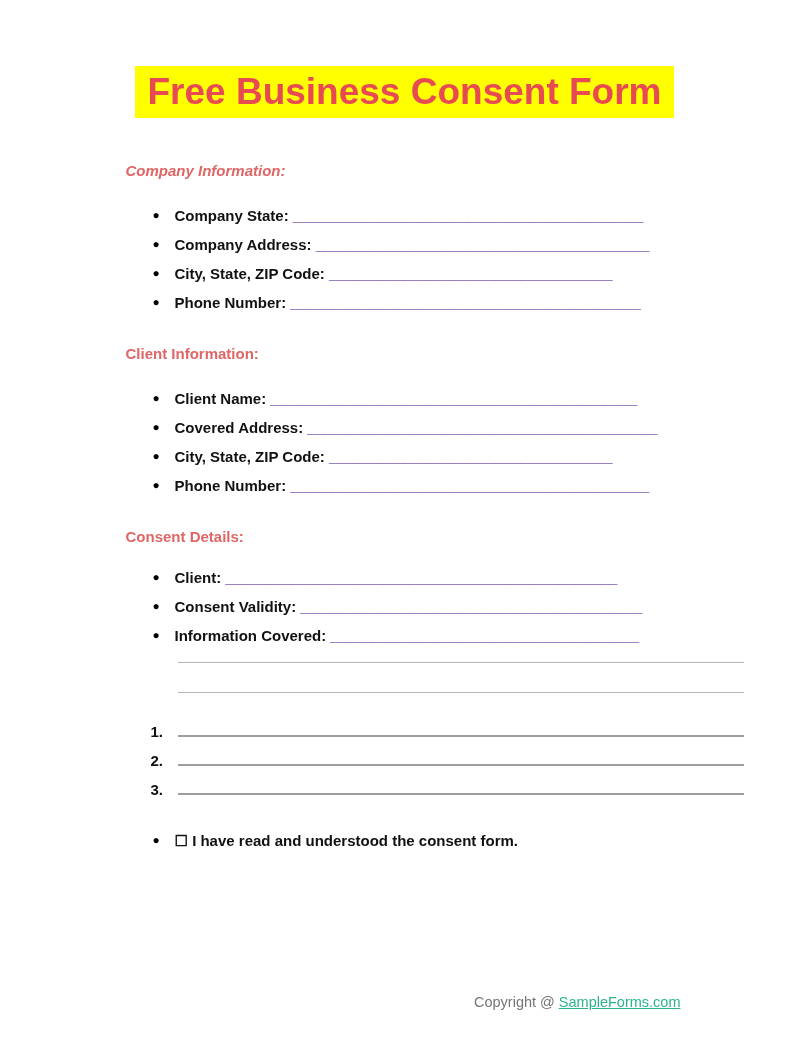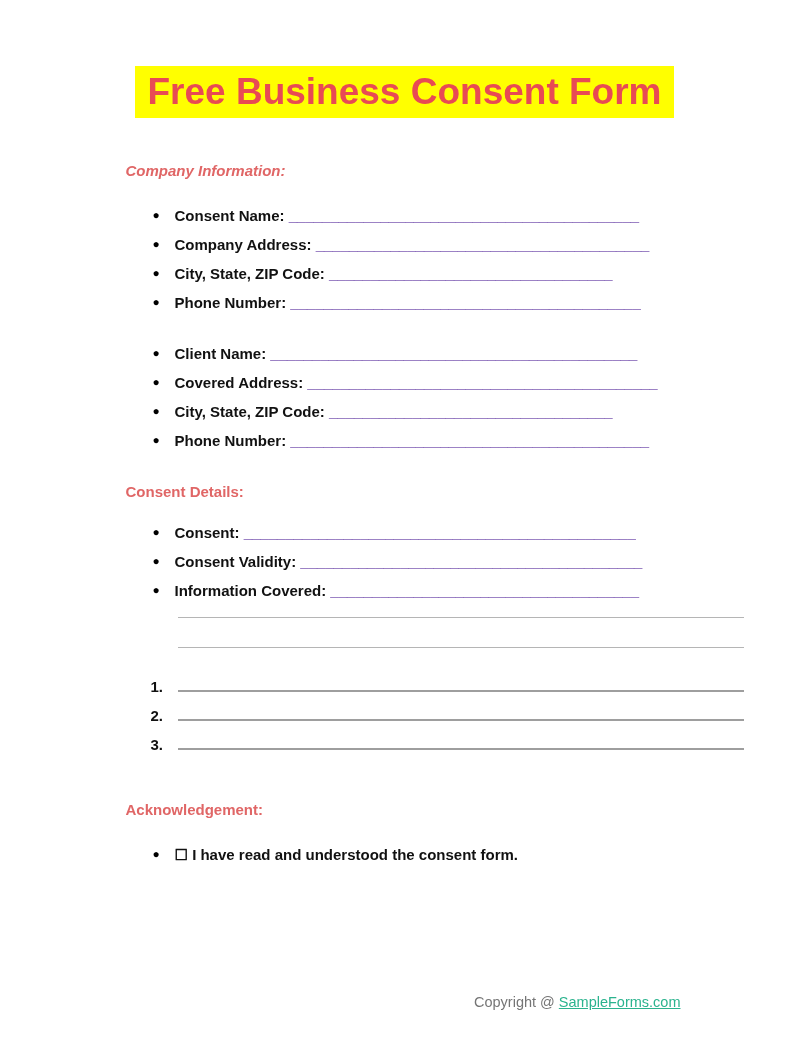--- a/index.html
+++ b/index.html
@@ -95,21 +95,21 @@
 
   <div class="title-wrap">
     <span class="title">Free Business Consent Form</span>
   </div>
 
   <section>
     <h2 class="heading mt-title">Company Information:</h2>
     <ul class="bullets">
       <li>
         <span class="bullet">●</span>
-        <span>Consent Name:</span>
+        <span>Company State:</span>
         <span class="blank">__________________________________________</span>
       </li>
       <li>
         <span class="bullet">●</span>
         <span>Company Address:</span>
         <span class="blank">________________________________________</span>
       </li>
       <li>
         <span class="bullet">●</span>
         <span>City, State, ZIP Code:</span>
@@ -117,20 +117,21 @@
       </li>
       <li>
         <span class="bullet">●</span>
         <span>Phone Number:</span>
         <span class="blank">__________________________________________</span>
       </li>
     </ul>
   </section>
 
   <section>
+    <h2 class="heading mt-sec">Client Information:</h2>
     <ul class="bullets">
       <li>
         <span class="bullet">●</span>
         <span>Client Name:</span>
         <span class="blank">____________________________________________</span>
       </li>
       <li>
         <span class="bullet">●</span>
         <span>Covered Address:</span>
         <span class="blank">__________________________________________</span>
@@ -146,21 +147,21 @@
         <span class="blank">___________________________________________</span>
       </li>
     </ul>
   </section>
 
   <section>
     <h2 class="heading mt-sec">Consent Details:</h2>
     <ul class="bullets tight">
       <li>
         <span class="bullet">●</span>
-        <span>Consent:</span>
+        <span>Client:</span>
         <span class="blank">_______________________________________________</span>
       </li>
       <li>
         <span class="bullet">●</span>
         <span>Consent Validity:</span>
         <span class="blank">_________________________________________</span>
       </li>
       <li>
         <span class="bullet">●</span>
         <span>Information Covered:</span>
@@ -182,21 +183,20 @@
         <span class="rule"></span>
       </li>
       <li>
         <span class="num">3.</span>
         <span class="rule"></span>
       </li>
     </ol>
   </section>
 
   <section>
-    <h2 class="heading mt-ack">Acknowledgement:</h2>
     <ul class="bullets">
       <li>
         <span class="bullet">●</span>
         <span class="checkbox">☐</span>
         <span>I have read and understood the consent form.</span>
       </li>
     </ul>
   </section>
 
   <div class="footer">

